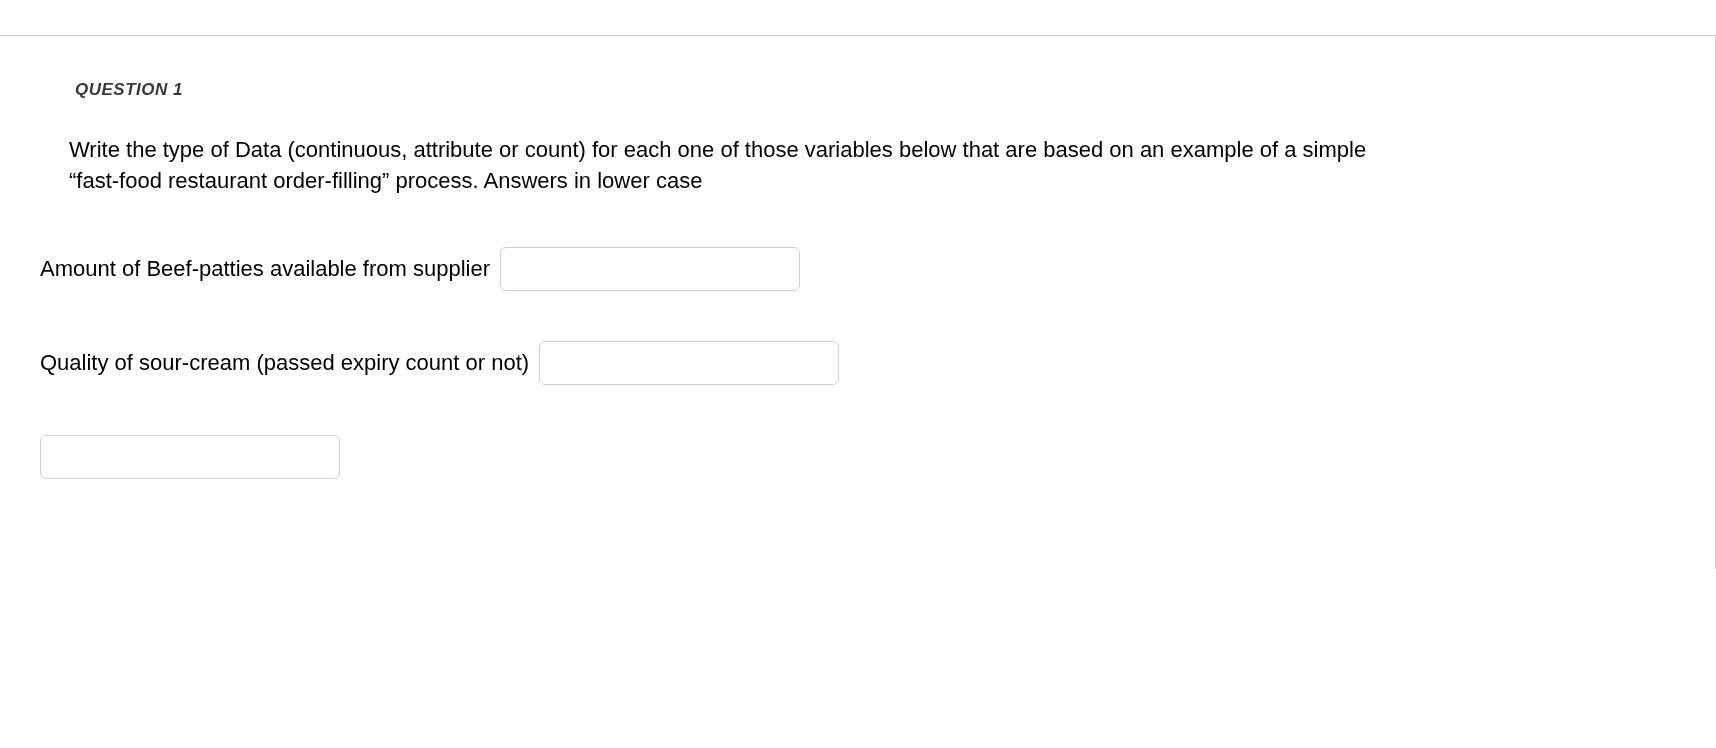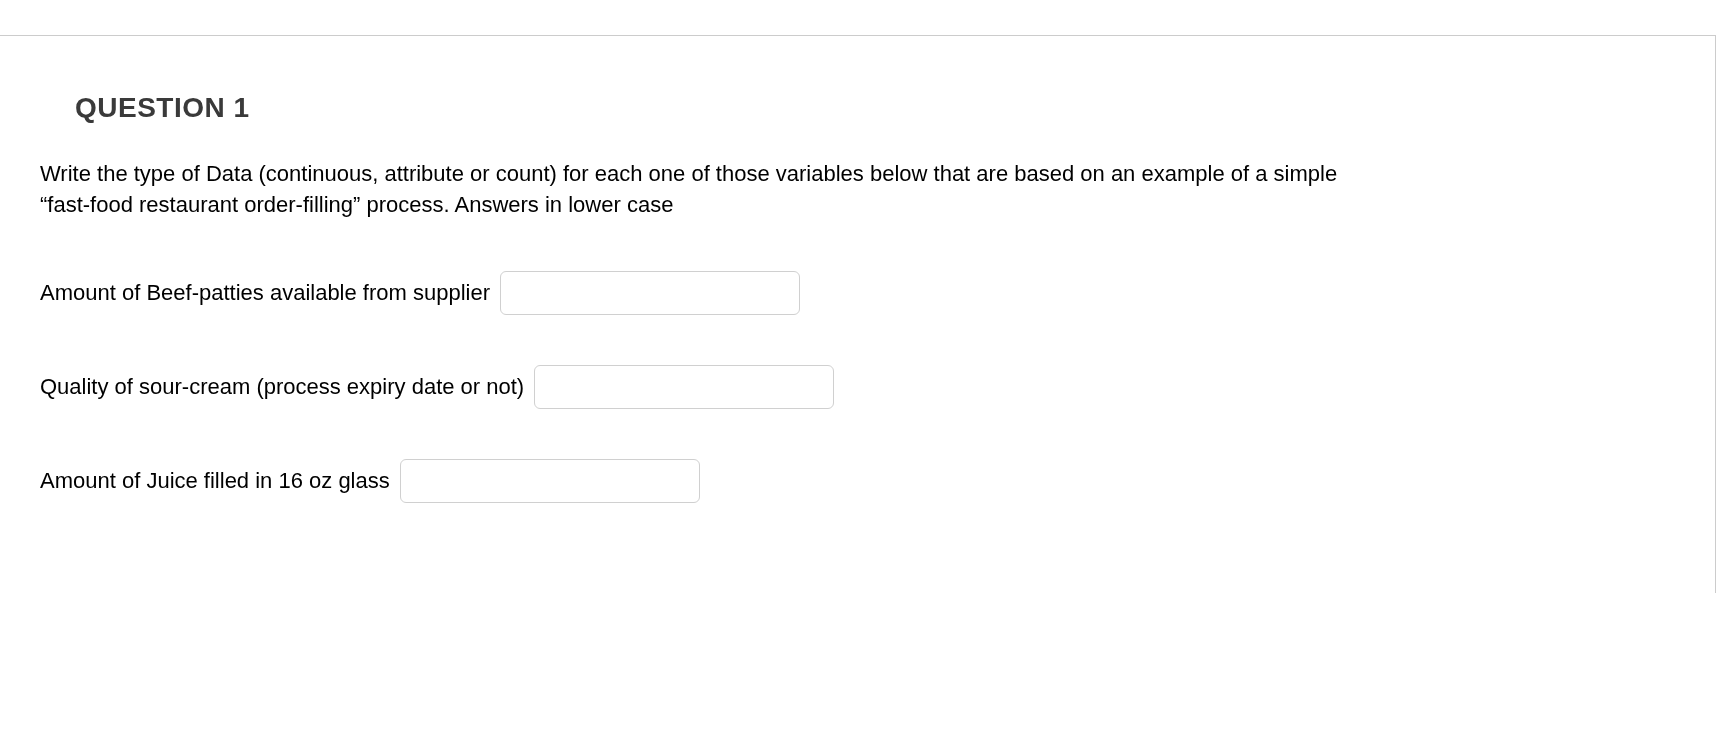--- a/index.html
+++ b/index.html
@@ -15,34 +15,36 @@
   }
   .top-border {
     border-top: 1px solid #cccccc;
     border-right: 1px solid #cccccc;
     margin-top: 35px;
   }
   .container {
     padding: 20px 40px 40px 40px;
   }
   .question-title {
-    font-size: 28px;
+    font-size: 17px;
     font-weight: bold;
     color: #3a3a3a;
     margin-left: 35px;
-    margin-top: 36px;
+    margin-top: 24px;
     margin-bottom: 35px;
     letter-spacing: 0.5px;
+    font-style: italic;
   }
   .prompt {
     font-size: 22px;
     color: #000000;
     line-height: 1.4;
     margin-bottom: 50px;
     max-width: 1350px;
+    margin-left: 29px;
   }
   .item-row {
     display: flex;
     align-items: center;
     margin-bottom: 50px;
   }
   .item-label {
     font-size: 22px;
     color: #000000;
     margin-right: 10px;
@@ -66,25 +68,24 @@
     <h2 class="question-title">QUESTION 1</h2>
 
     <p class="prompt">Write the type of Data (continuous, attribute or count) for each one of those variables below that are based on an example of a simple “fast-food restaurant order-filling” process. Answers in lower case</p>
 
     <div class="item-row">
       <span class="item-label">Amount of Beef-patties available from supplier</span>
       <input type="text" class="answer-input" value="" style="">
     </div>
 
     <div class="item-row">
-      <span class="item-label">Quality of sour-cream (process expiry date or not)</span>
+      <span class="item-label">Quality of sour-cream (passed expiry count or not)</span>
       <input type="text" class="answer-input" value="" style="">
     </div>
 
     <div class="item-row">
-      <span class="item-label">Amount of Juice filled in 16 oz glass</span>
       <input type="text" class="answer-input" value="" style="">
     </div>
 
 
 
   </div>
 </div>
 
 </body></html>

